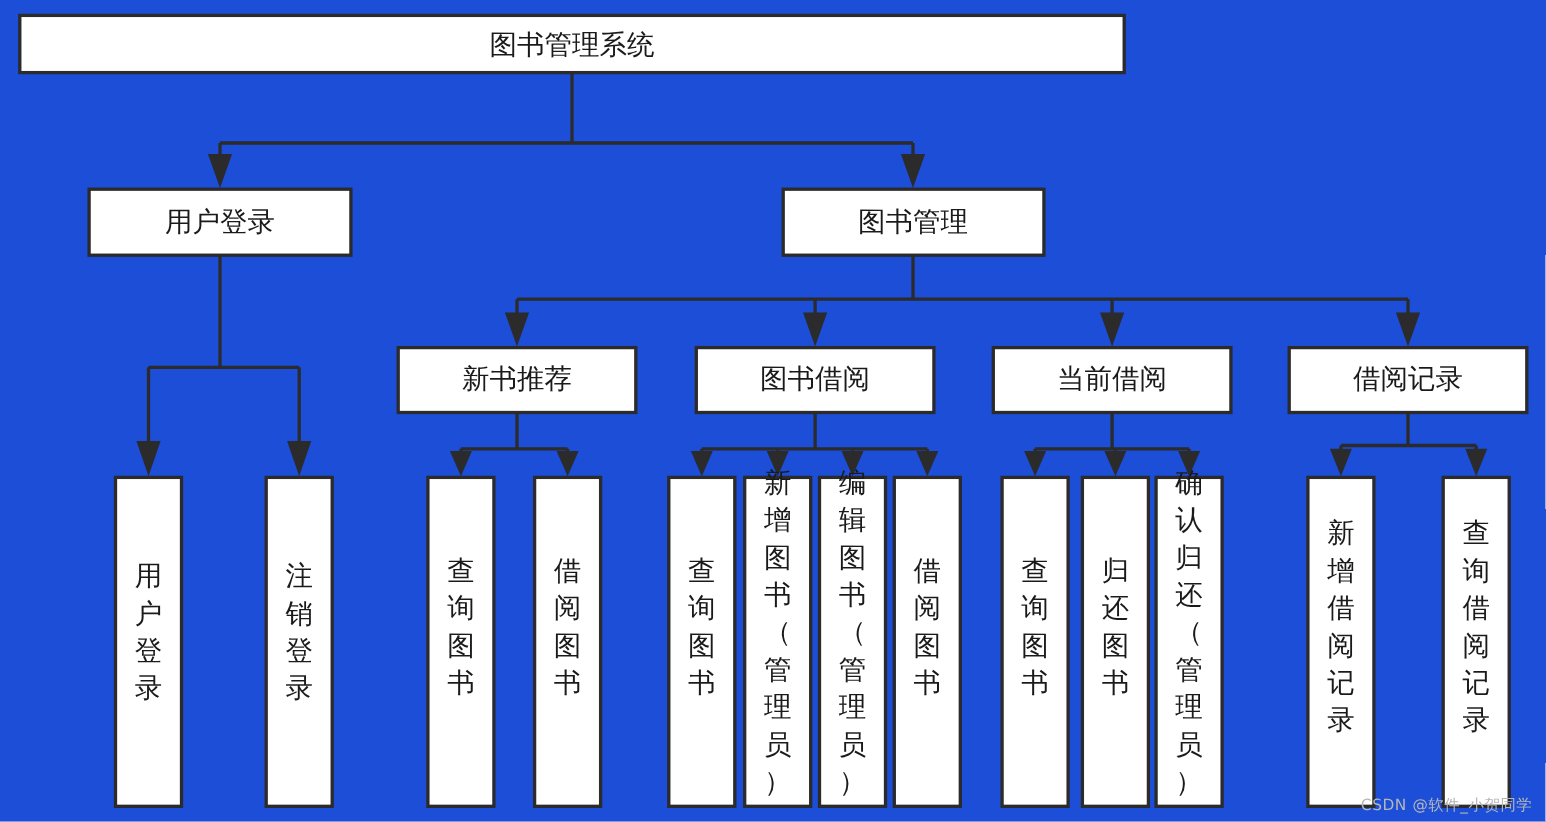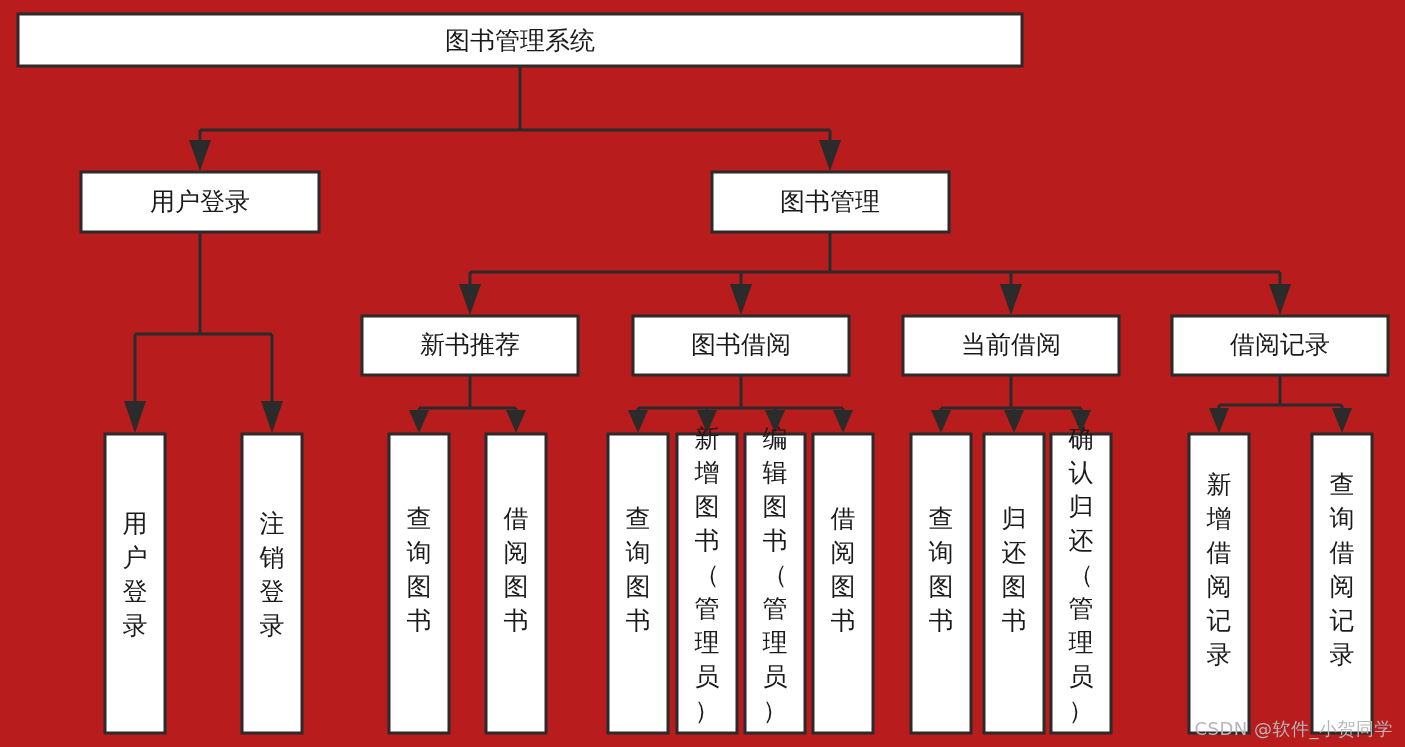--- a/index.html
+++ b/index.html
@@ -7,21 +7,21 @@
     padding: 0;
     background: #ffffff;
   }
   body {
     font-family: "DejaVu Sans", "Liberation Sans", sans-serif;
   }
   #diagram-root {
     position: relative;
     width: 1405px;
     height: 747px;
-    background: #b91c1c;
+    background: #1d4ed8;
     overflow: hidden;
   }
   svg#flowchart {
     position: absolute;
     left: 0;
     top: 0;
     width: 1405px;
     height: 747px;
     display: block;
   }
@@ -51,21 +51,21 @@
     fill: #1a1a1a;
     font-family: "DejaVu Sans", "Liberation Sans", sans-serif;
     font-size: 25px;
     text-anchor: middle;
   }
   .watermark-text {
     position: absolute;
     right: 12px;
     bottom: 6px;
     color: #b6b6b6;
-    font-size: 18px;
+    font-size: 14px;
     font-family: "DejaVu Sans", "Liberation Sans", sans-serif;
     white-space: nowrap;
     letter-spacing: 0.5px;
     user-select: none;
   }
 </style>
 </head>
 <body>
 
 <div id="diagram-root">

